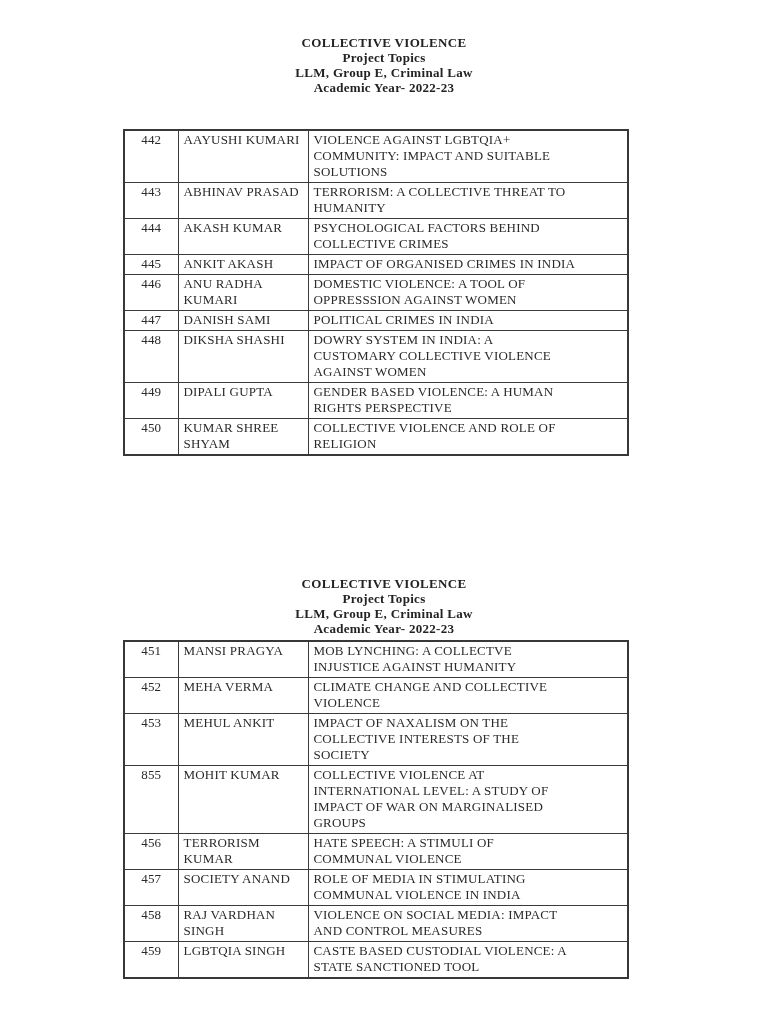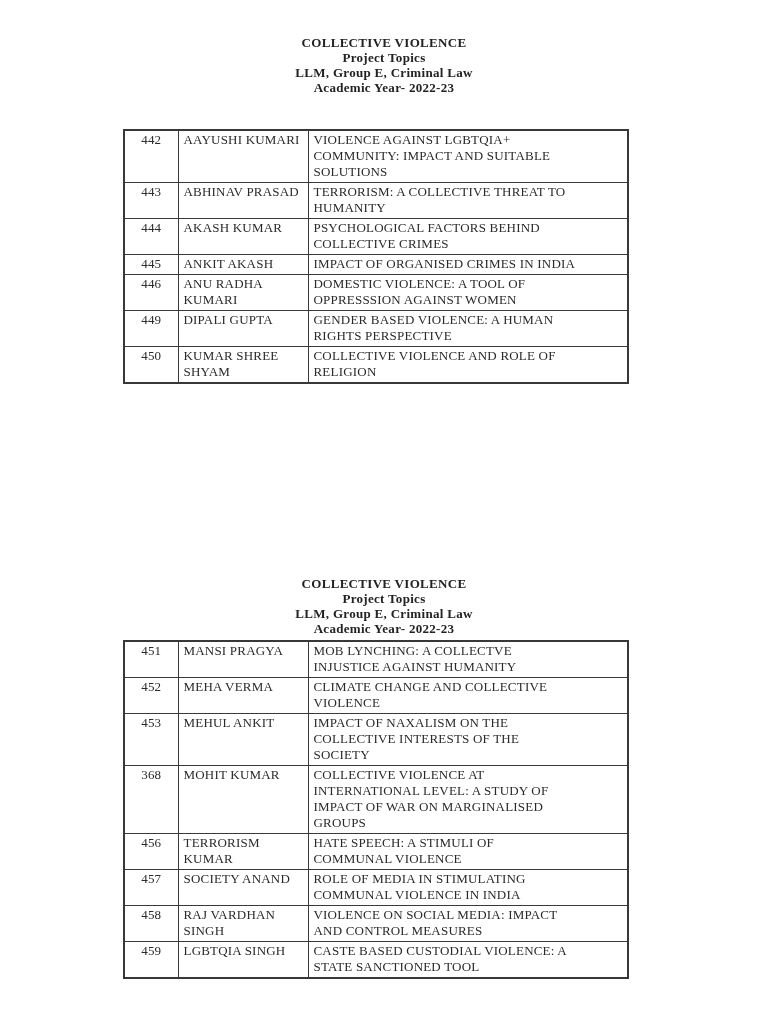--- a/index.html
+++ b/index.html
@@ -96,20 +96,32 @@
         <td>IMPACT OF ORGANISED CRIMES IN INDIA</td>
       </tr>
       <tr>
         <td>446</td>
         <td>ANU RADHA
 KUMARI</td>
         <td>DOMESTIC VIOLENCE: A TOOL OF
 OPPRESSSION AGAINST WOMEN</td>
       </tr>
       <tr>
+        <td>447</td>
+        <td>DANISH SAMI</td>
+        <td>POLITICAL CRIMES IN INDIA</td>
+      </tr>
+      <tr>
+        <td>448</td>
+        <td>DIKSHA SHASHI</td>
+        <td>DOWRY SYSTEM IN INDIA: A
+CUSTOMARY COLLECTIVE VIOLENCE
+AGAINST WOMEN</td>
+      </tr>
+      <tr>
         <td>449</td>
         <td>DIPALI GUPTA</td>
         <td>GENDER BASED VIOLENCE: A HUMAN
 RIGHTS PERSPECTIVE</td>
       </tr>
       <tr>
         <td>450</td>
         <td>KUMAR SHREE
 SHYAM</td>
         <td>COLLECTIVE VIOLENCE AND ROLE OF
@@ -145,21 +157,21 @@
 VIOLENCE</td>
       </tr>
       <tr>
         <td>453</td>
         <td>MEHUL ANKIT</td>
         <td>IMPACT OF NAXALISM ON THE
 COLLECTIVE INTERESTS OF THE
 SOCIETY</td>
       </tr>
       <tr>
-        <td>368</td>
+        <td>855</td>
         <td>MOHIT KUMAR</td>
         <td>COLLECTIVE VIOLENCE AT
 INTERNATIONAL LEVEL: A STUDY OF
 IMPACT OF WAR ON MARGINALISED
 GROUPS</td>
       </tr>
       <tr>
         <td>456</td>
         <td>TERRORISM
 KUMAR</td>

